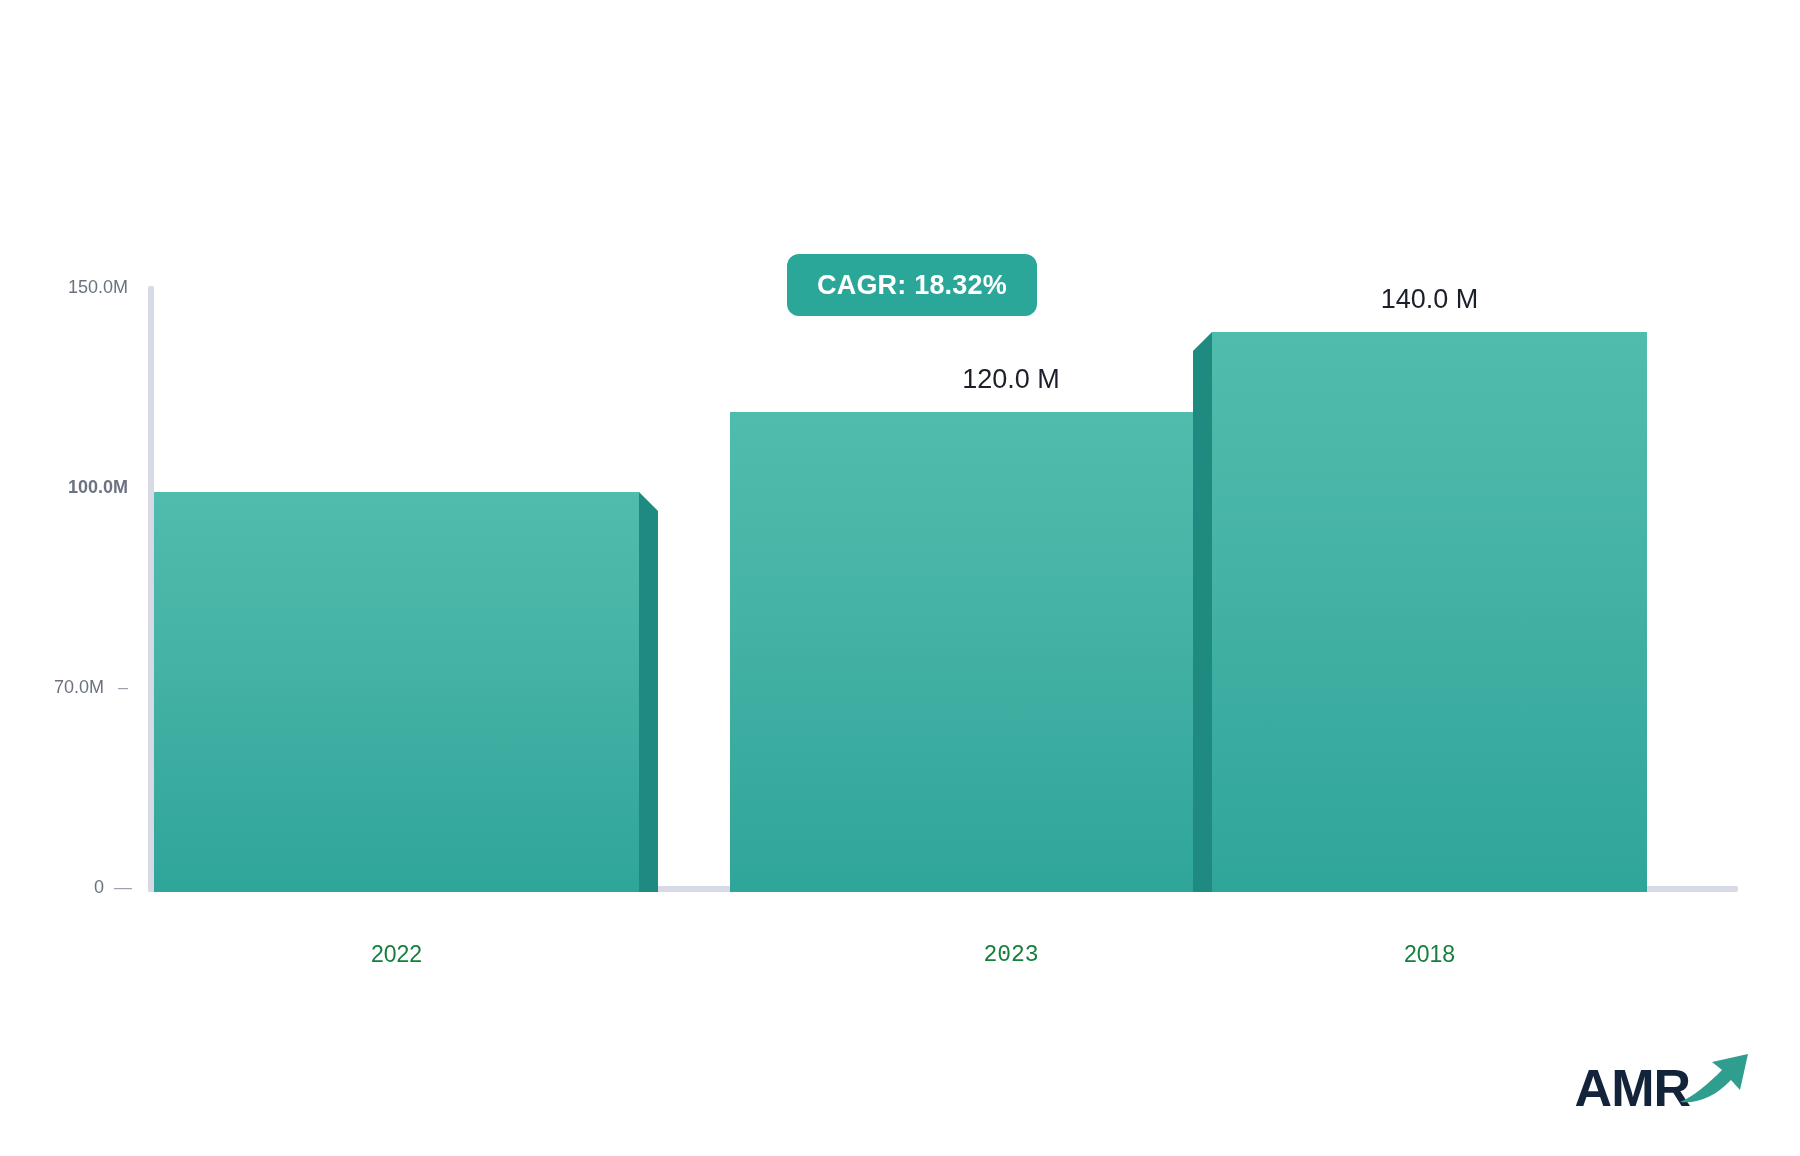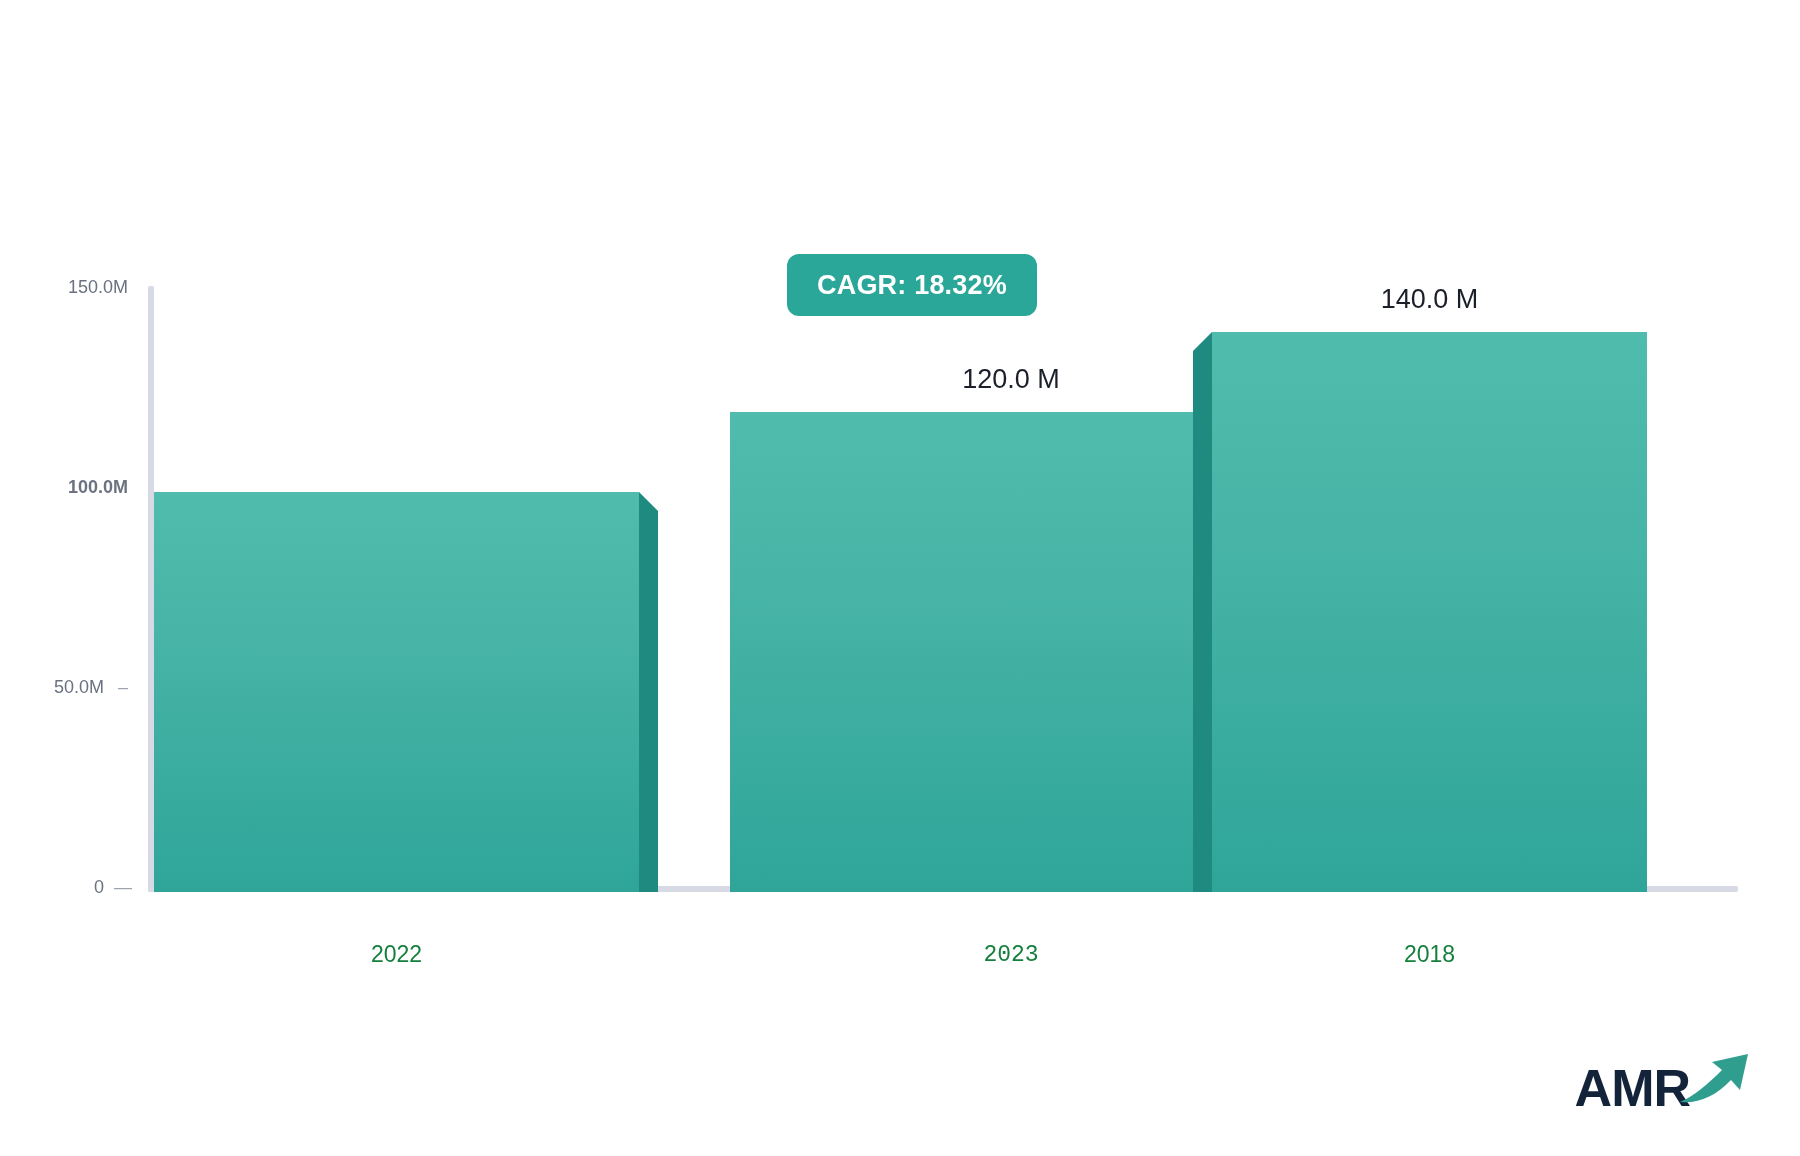--- a/index.html
+++ b/index.html
@@ -207,21 +207,21 @@
 
   <div class="cagr-badge">CAGR: 18.32%</div>
 
   <div class="ytick" style="top:277px;">
     <span>150.0M</span>
   </div>
   <div class="ytick" style="top:477px;font-weight:bold;">
     <span>100.0M</span>
   </div>
   <div class="ytick" style="top:677px;">
-    <span>50.0M</span><span class="dash">–</span>
+    <span>70.0M</span><span class="dash">–</span>
   </div>
   <div class="ytick" style="top:877px;">
     <span>0</span><span class="dash">—</span>
   </div>
 
   <div class="plot">
 
     <div class="axis-y-line"></div>
     <div class="axis-x-line"></div>
 

